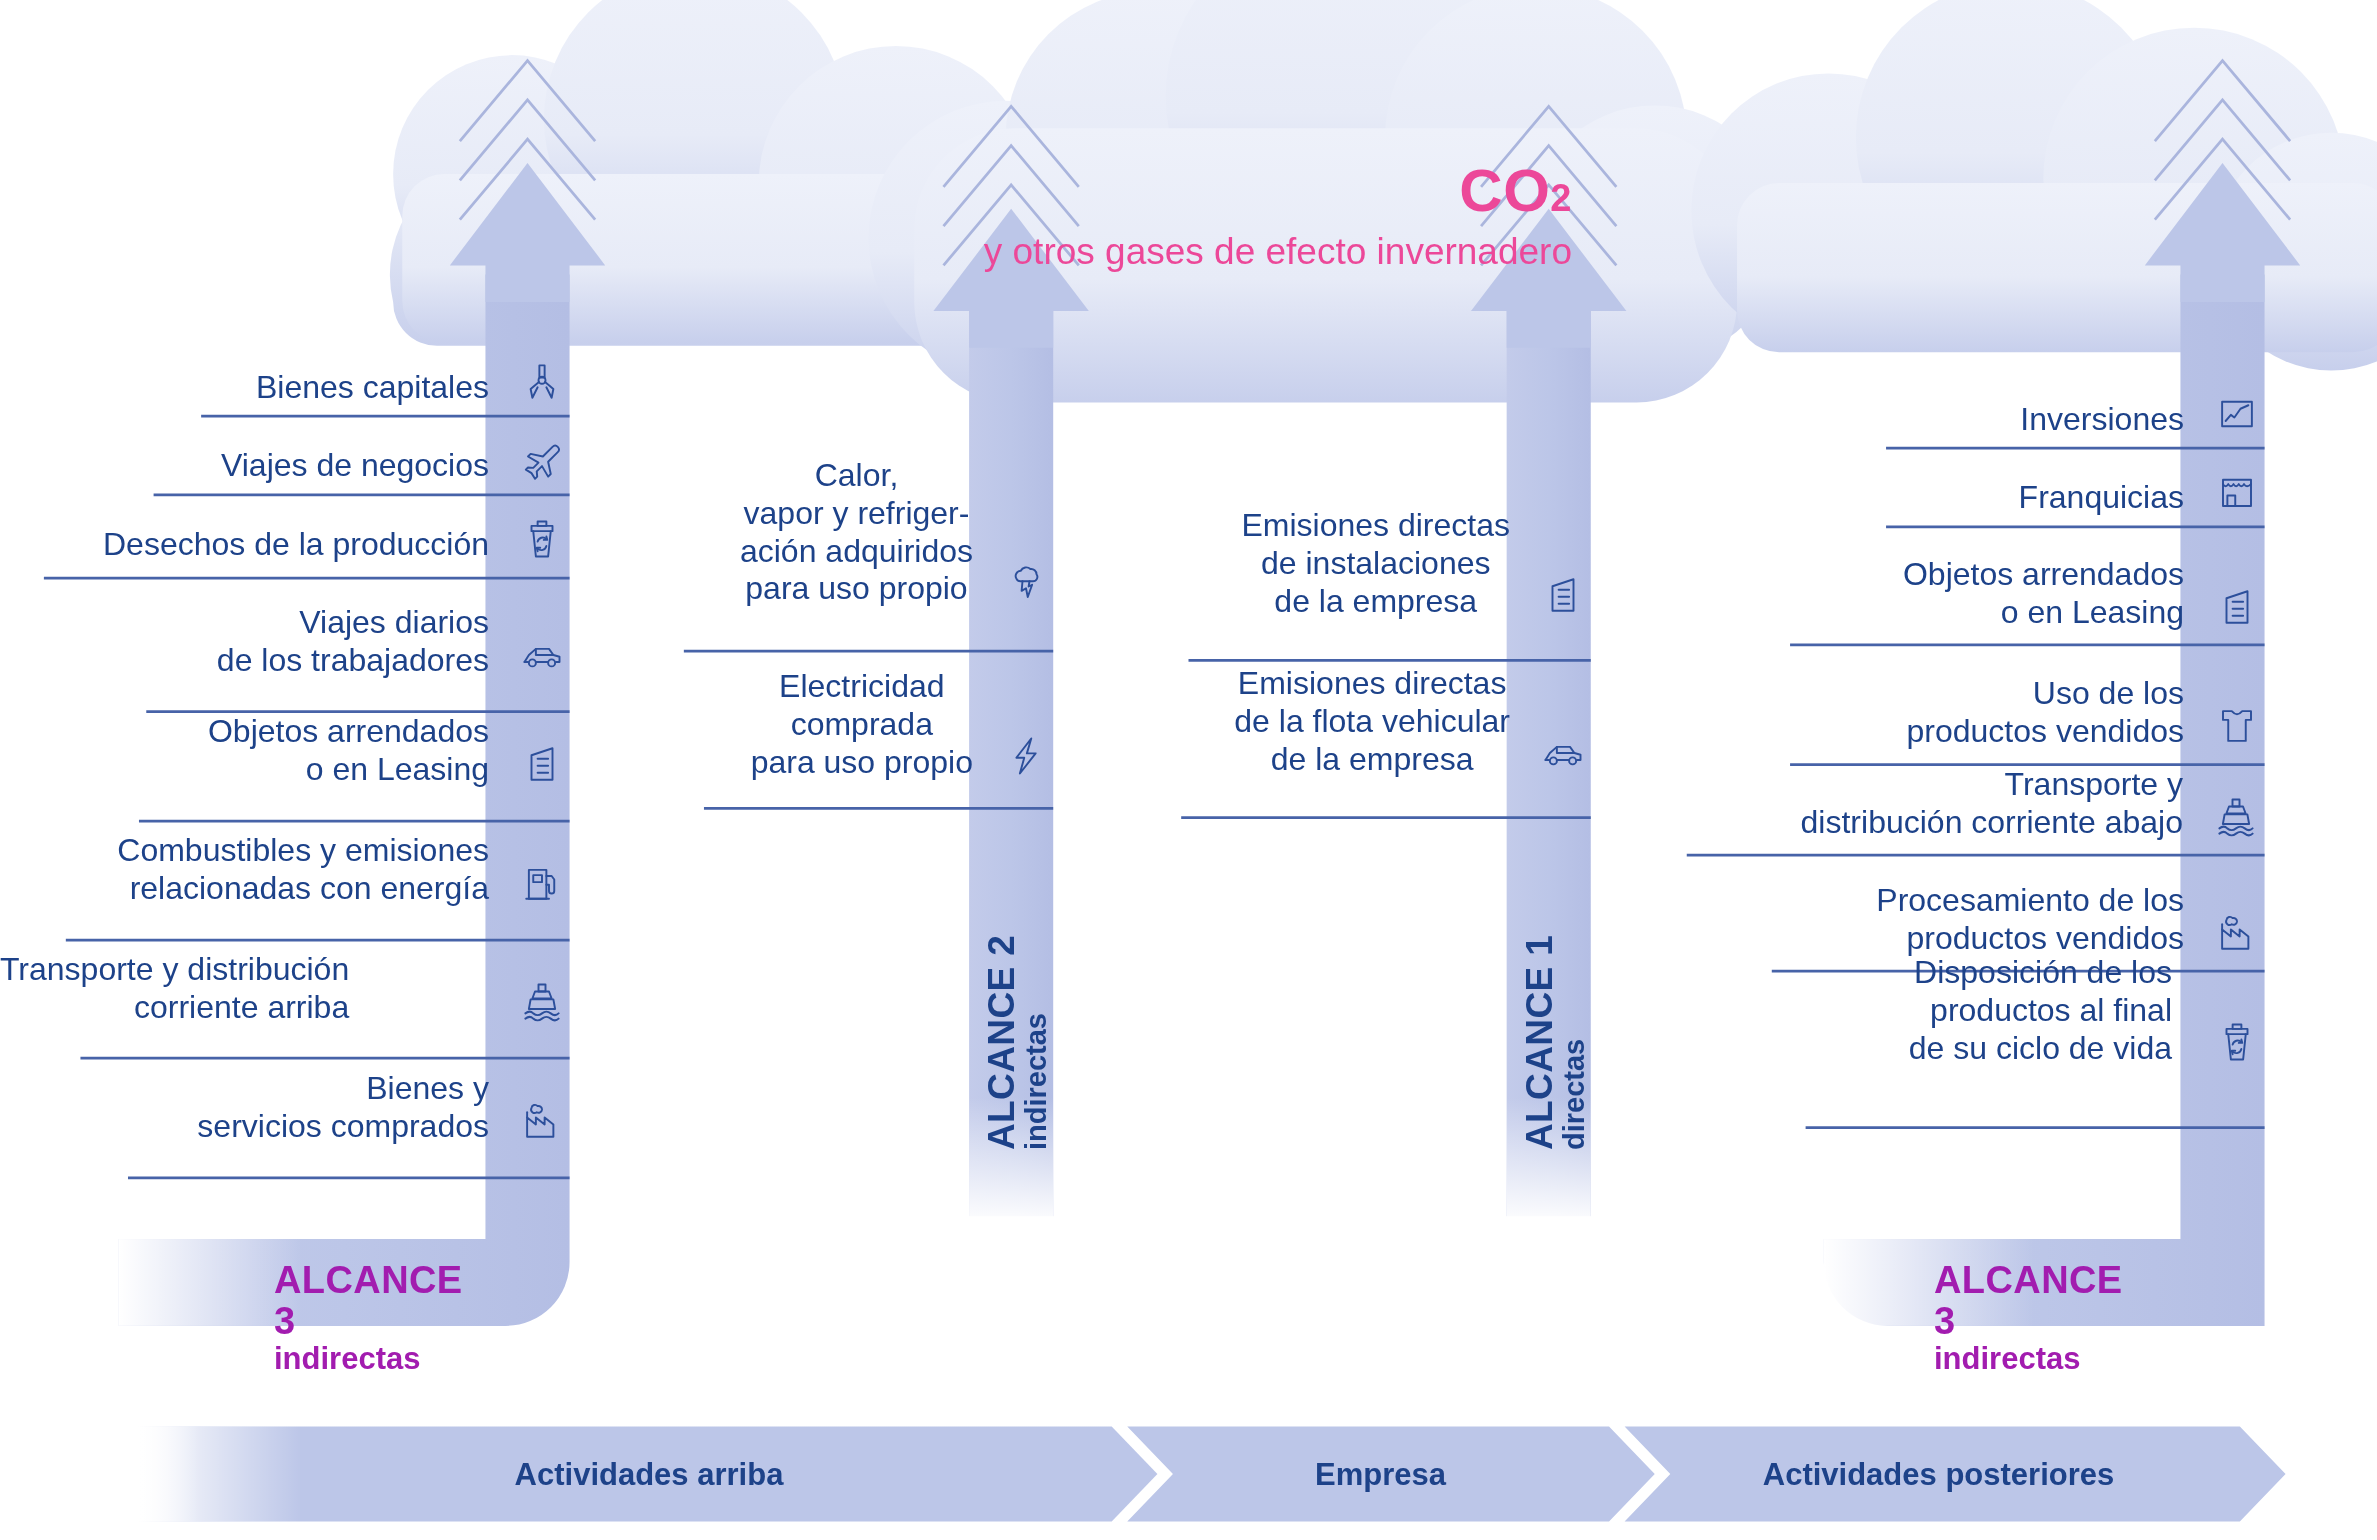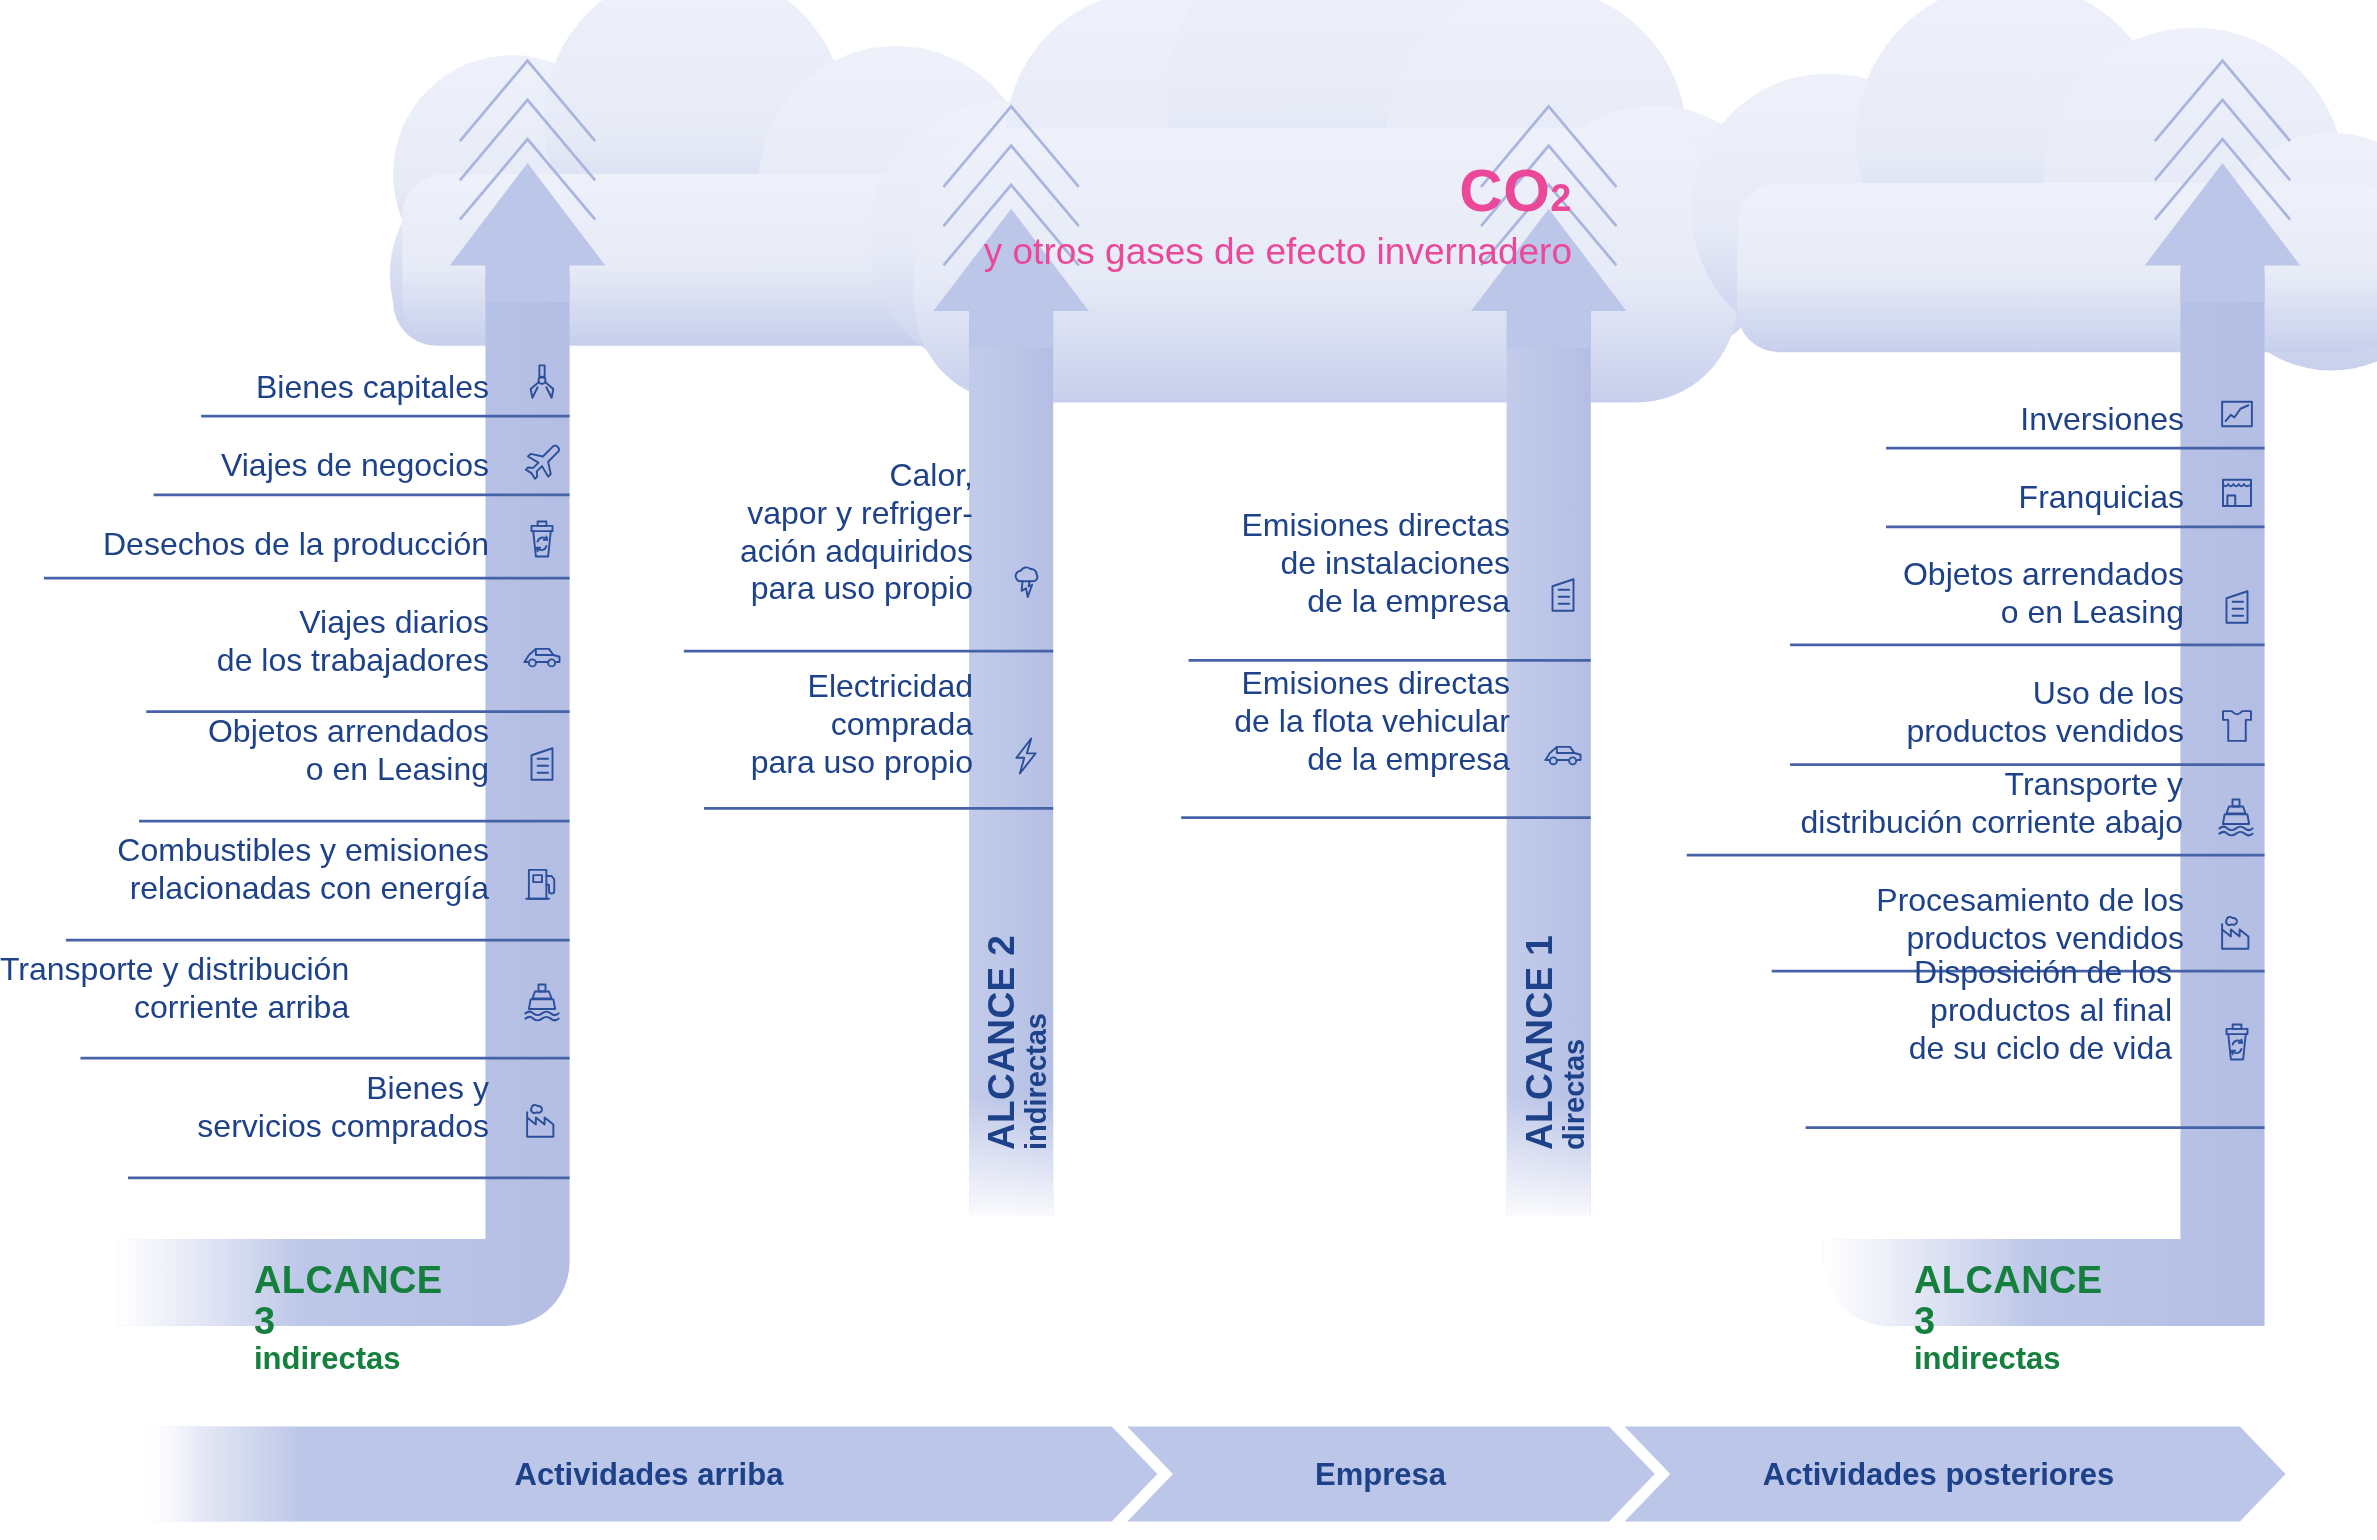--- a/index.html
+++ b/index.html
@@ -49,32 +49,33 @@
     padding-bottom: 3.7px;
   }
   .row .ico svg { width: 42px; height: 42px; display: block; }
 
   
   .col-left .row { justify-content: flex-end; }
   .col-left .lbl { text-align: right; padding-right: 24px; }
 
   
   .col-s2 .row, .col-s1 .row { justify-content: flex-end; }
-  .col-s2 .lbl, .col-s1 .lbl { text-align: right; padding-right: 24px; }
+  .col-s2 .lbl, .col-s1 .lbl { text-align: center; padding-right: 24px; }
 
   
   .col-right .row { justify-content: flex-end; }
   .col-right .lbl { text-align: right; padding-right: 24px; }
 
   
   .scope-h {
     position: absolute;
-    color: #15803d;
+    color: #a21caf;
     font-weight: 700;
     line-height: 1.08;
+    margin-left: 20px;
   }
   .scope-h .big { font-size: 38px; letter-spacing: 0.4px; display:block; }
   .scope-h .small { font-size: 31px; display:block; }
 
   .scope-v {
     position: absolute;
     color: #1d4289;
     font-weight: 700;
     transform-origin: left top;
     transform: rotate(-90deg);

